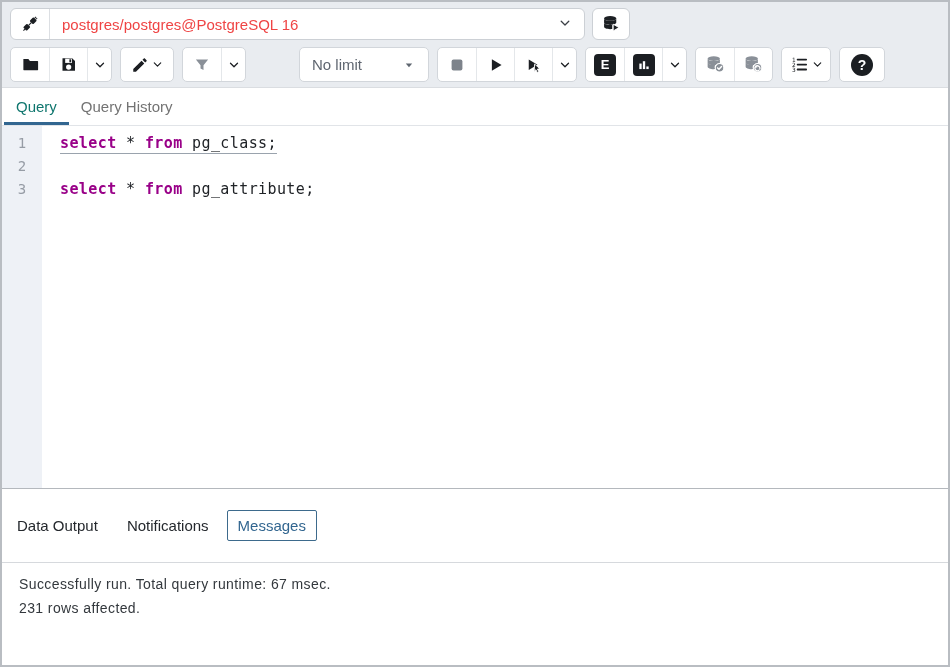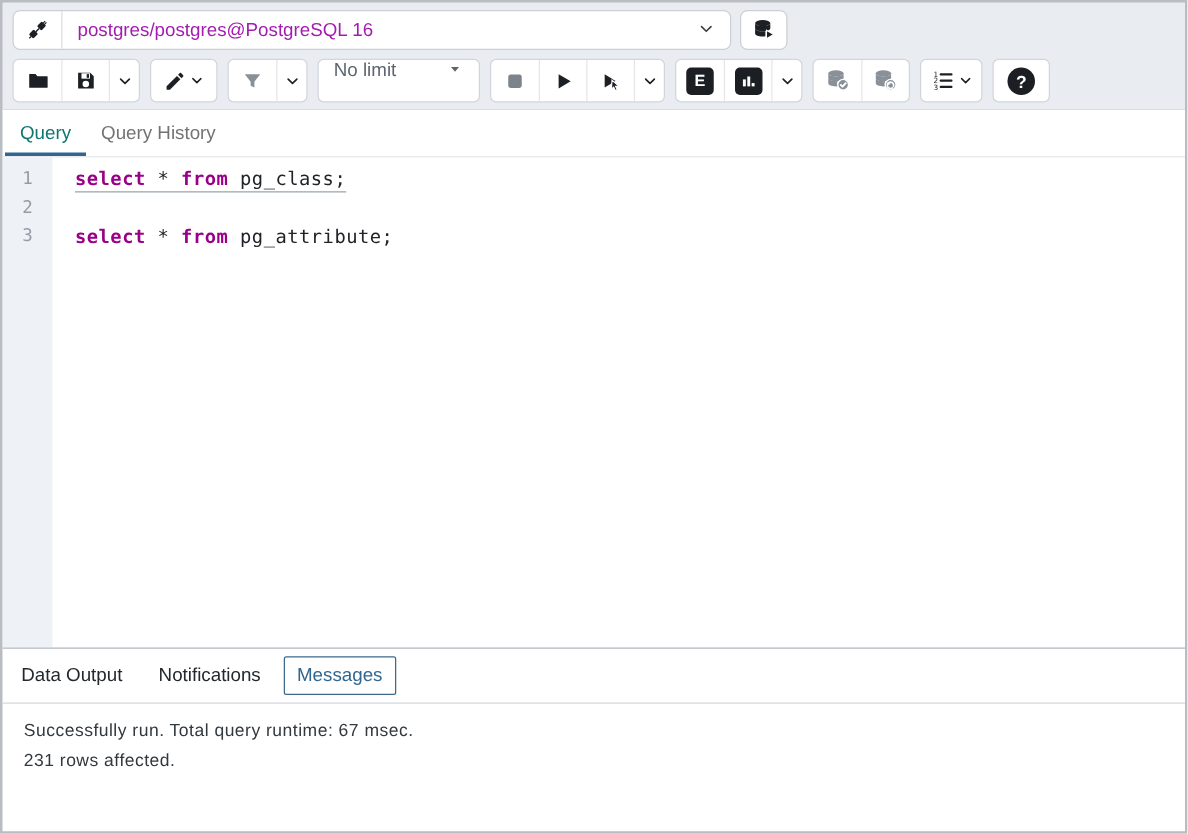--- a/index.html
+++ b/index.html
@@ -10,39 +10,39 @@
     display:flex;flex-direction:column;overflow:hidden;
     color:#24282d;
   }
   
   .conn-row{height:32px;padding:6px 8px 0 8px;display:flex;gap:7px;align-items:center;flex:0 0 auto;}
   .conn-widget{width:575px;height:32px;background:#fff;border:1px solid #ccd0d5;border-radius:6px;
     display:flex;align-items:center;box-sizing:border-box;}
   .conn-plug{width:38px;height:100%;display:flex;align-items:center;justify-content:center;
     border-right:1px solid #dcdfe3;color:#1c1f23;}
   .conn-select{flex:1;display:flex;align-items:flex-start;justify-content:space-between;
-    padding:0 12px 0 12px;font-size:15px;color:#a21caf;cursor:pointer;}
+    padding:0 12px 0 12px;font-size:15px;color:#ef4444;cursor:pointer;}
   .conn-caret{color:#3a3f45;display:flex;align-items:center;}
   .sq-btn{width:38px;height:32px;background:#fff;border:1px solid #ccd0d5;border-radius:6px;
     display:flex;align-items:center;justify-content:center;box-sizing:border-box;color:#1c1f23;padding:0;cursor:pointer;}
   
   .toolbar-row{height:35px;padding:7px 8px 5px 8px;display:flex;gap:8px;align-items:center;flex:0 0 auto;}
   .grp{display:flex;height:35px;background:#fff;border:1px solid #d2d6db;border-radius:5px;
     box-sizing:border-box;overflow:hidden;flex:0 0 auto;}
   .seg{height:100%;border:none;background:transparent;display:flex;align-items:center;justify-content:center;
     width:38px;color:#1c1f23;cursor:pointer;padding:0;gap:3px;}
   .seg + .seg{border-left:1px solid #e4e7ea;}
   .seg.narrow{width:24px;}
   .seg.wide{width:52px;}
   .seg.mwide{width:48px;}
   .seg.hwide{width:44px;}
   .seg.disabled{color:#8a9098;cursor:default;}
   .limit-select{width:130px;height:35px;background:#fff;border:1px solid #d2d6db;border-radius:5px;
-    box-sizing:border-box;display:flex;justify-content:space-between;
-    padding:0 12px;font-size:15px;color:#5f6670;cursor:pointer;flex:0 0 auto;}
+    box-sizing:border-box;display:flex;align-items:center;justify-content:space-between;
+    padding:0 12px;font-size:15px;color:#5f6670;cursor:pointer;flex:0 0 auto;margin-left:45px;}
   .chip{width:22px;height:22px;border-radius:4px;background:#1b1e22;color:#fff;
     display:flex;align-items:center;justify-content:center;font-size:13px;font-weight:bold;}
   .circle{width:22px;height:22px;border-radius:50%;background:#1b1e22;color:#fff;
     display:flex;align-items:center;justify-content:center;font-size:14px;font-weight:bold;}
   
   .tabstrip{height:37px;background:#fff;border-top:1px solid #dadde1;border-bottom:1px solid #e1e4e8;
     display:flex;align-items:stretch;padding:0 2px;flex:0 0 auto;}
   .etab{display:flex;align-items:center;padding:0 12px;font-size:15px;color:#737373;cursor:pointer;}
   .etab.active{color:#0f766e;box-shadow:inset 0 -3px 0 #326690;}
   
@@ -50,21 +50,21 @@
     font-family:"DejaVu Sans Mono","Liberation Mono",monospace;font-size:15px;line-height:23px;}
   .gutter{width:40px;background:#eef1f6;color:#969ca5;text-align:center;padding-top:6px;flex:0 0 auto;}
   .gutter-line{height:23px;font-size:14px;}
   .code{flex:1;padding:6px 0 0 18px;color:#202327;}
   .code-line{height:23px;white-space:pre;letter-spacing:0.4px;}
   .keyword{color:#990088;font-weight:bold;}
   .plain{color:#202327;}
   .executed{border-bottom:1px solid #9aa3ad;padding-bottom:1px;}
   
   .bottom-tabs{height:41px;background:#fff;border-top:1px solid #b4b8bd;display:flex;align-items:center;
-    padding:1px 4px;flex:0 0 auto;}
+    padding:16px 4px;flex:0 0 auto;}
   .otab{display:flex;align-items:center;height:31px;padding:0 10px;margin-right:7px;font-size:15px;
     color:#24282d;border:1px solid transparent;box-sizing:border-box;cursor:pointer;}
   .otab.active{color:#326690;border-color:#3d6a8c;border-radius:2px;}
   
   .messages{height:103px;background:#fff;border-top:1px solid #d6d9dd;padding:9px 0 0 17px;
     font-family:Liberation Sans, sans-serif;font-size:14px;line-height:24px;
     color:#33383d;letter-spacing:0.4px;flex:0 0 auto;box-sizing:border-box;}
   .msg-line{white-space:pre;}
   svg{display:block;}
 </style>

